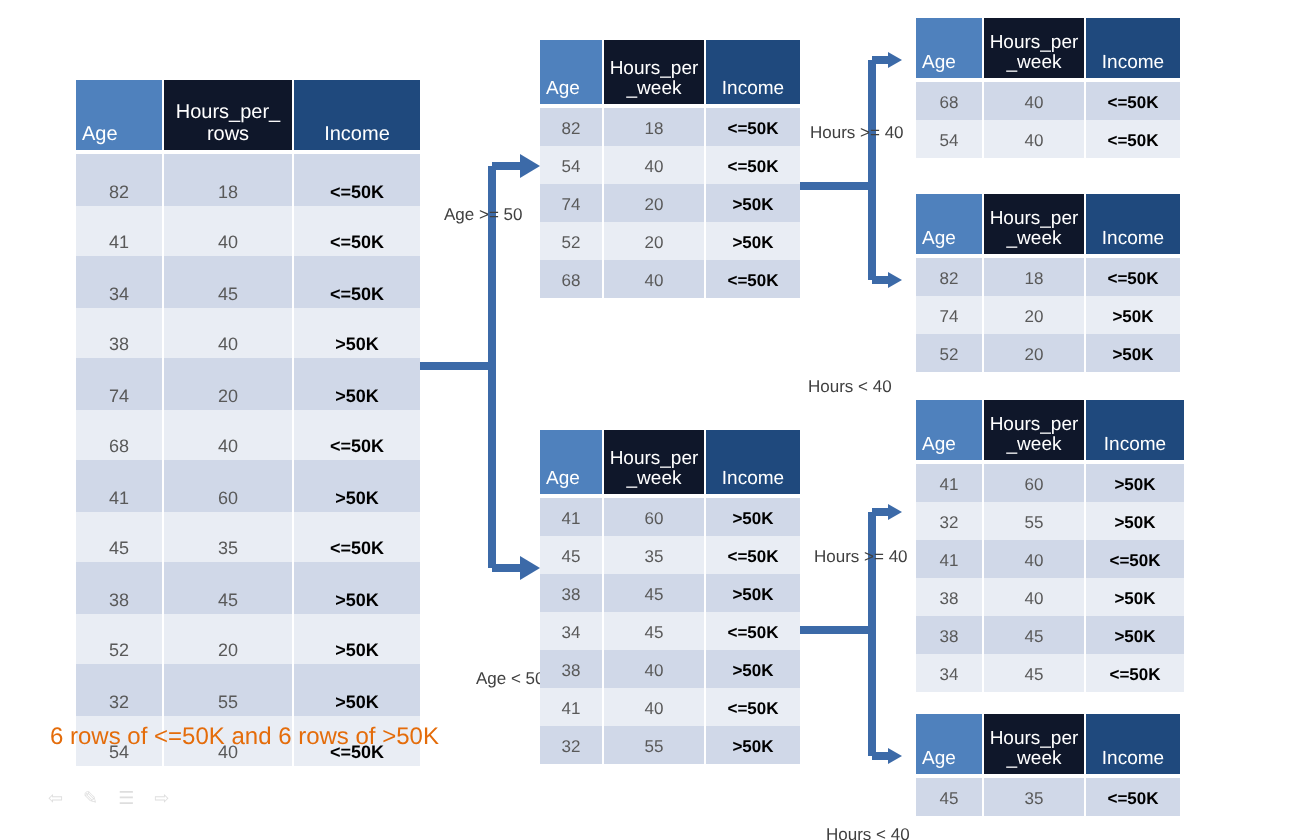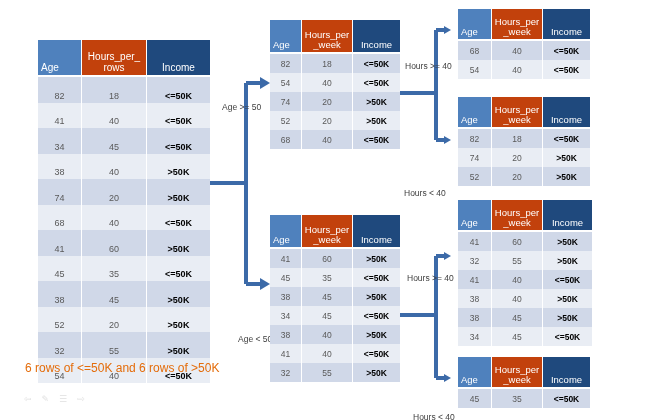--- a/index.html
+++ b/index.html
@@ -2,21 +2,21 @@
 <html><head>
 <meta charset="utf-8">
 <style>
   html, body { margin:0; padding:0; background:#ffffff; }
   body { width:646px; height:420px; position:relative; overflow:hidden;
          font-family:"Liberation Sans", "DejaVu Sans", sans-serif; }
   .tbl { position:absolute; border-collapse:collapse; table-layout:fixed; }
   .tbl th { color:#ffffff; font-weight:normal; vertical-align:bottom; text-align:center;
             padding:0 2px 2px 2px; line-height:1.05; border-right:1px solid #ffffff; }
   .tbl th.c-age { background:#4f81bd; text-align:left; padding-left:3px;margin-left:11px; }
-  .tbl th.c-hrs { background:#c2410c; }
+  .tbl th.c-hrs { background:#0f172a; }
   .tbl th.c-inc { background:#1f497d; border-right:none;margin-left:36px; }
   .tbl thead tr { border-bottom:2px solid #ffffff; }
   .tbl td { text-align:center; color:#595959; border-right:1px solid #ffffff; padding:0; }
   .tbl td.inc { color:#000000; font-weight:bold; border-right:none; }
   .tbl tr.odd td { background:#d0d8e8; }
   .tbl tr.even td { background:#e9edf4;margin-top:28px; }
 
   #main-table { left:38px; top:40px; width:172px; font-size:9px; }
   #main-table th { height:33px; font-size:10px; }
   #main-table td { height:23.5px; vertical-align:bottom; padding-bottom:2px; }

